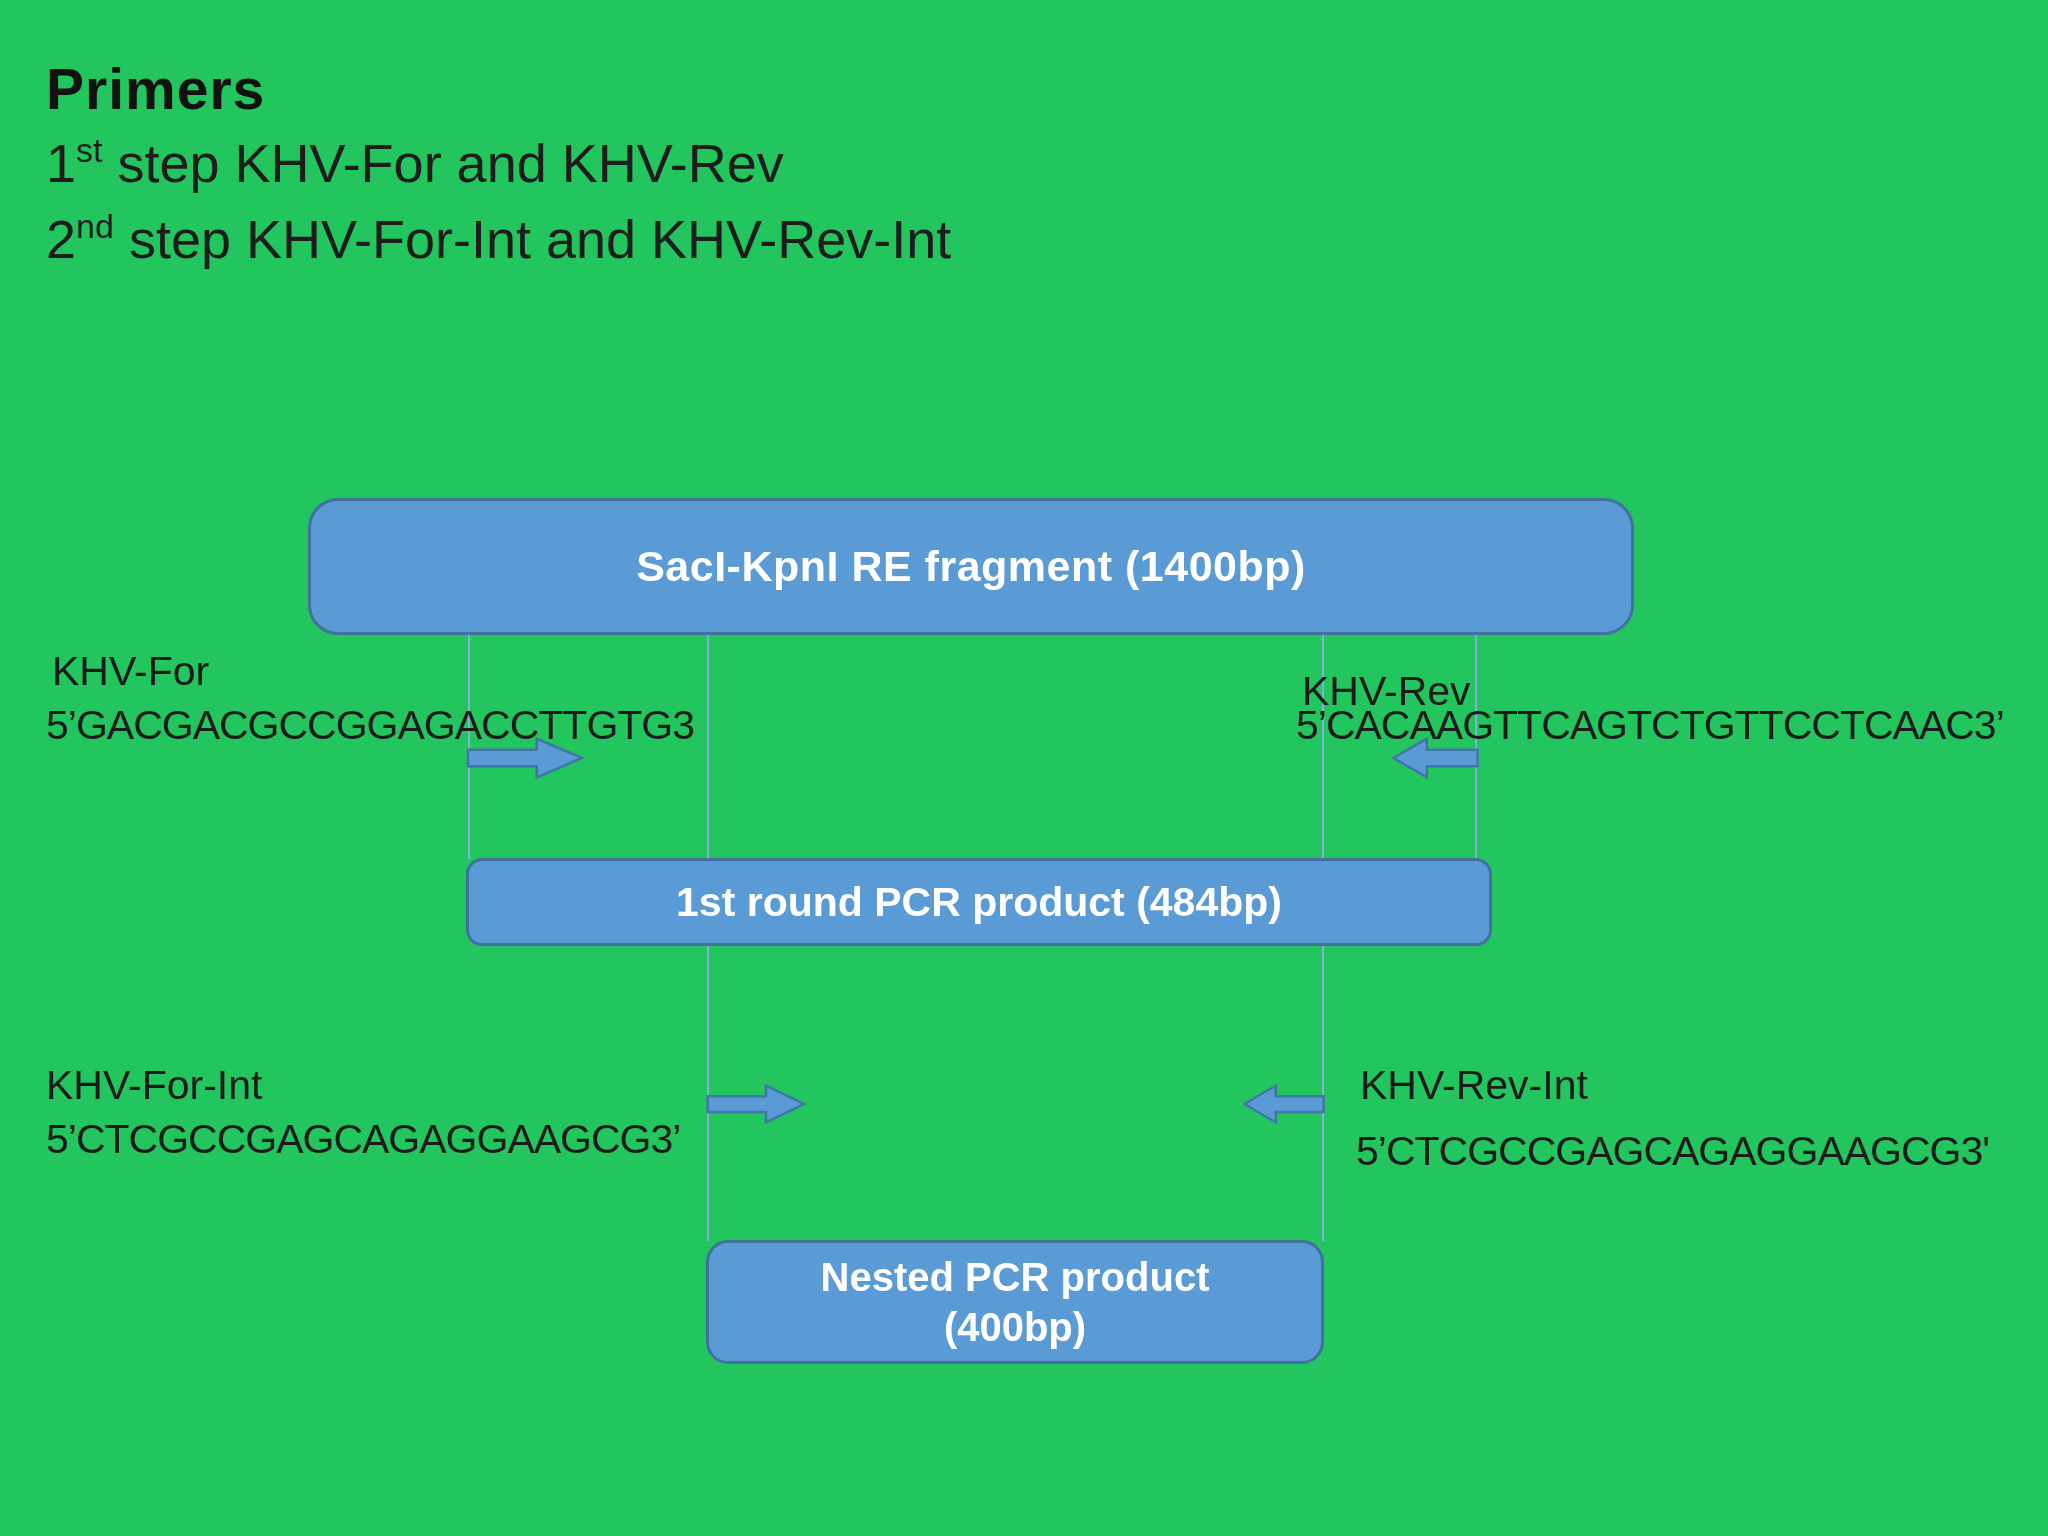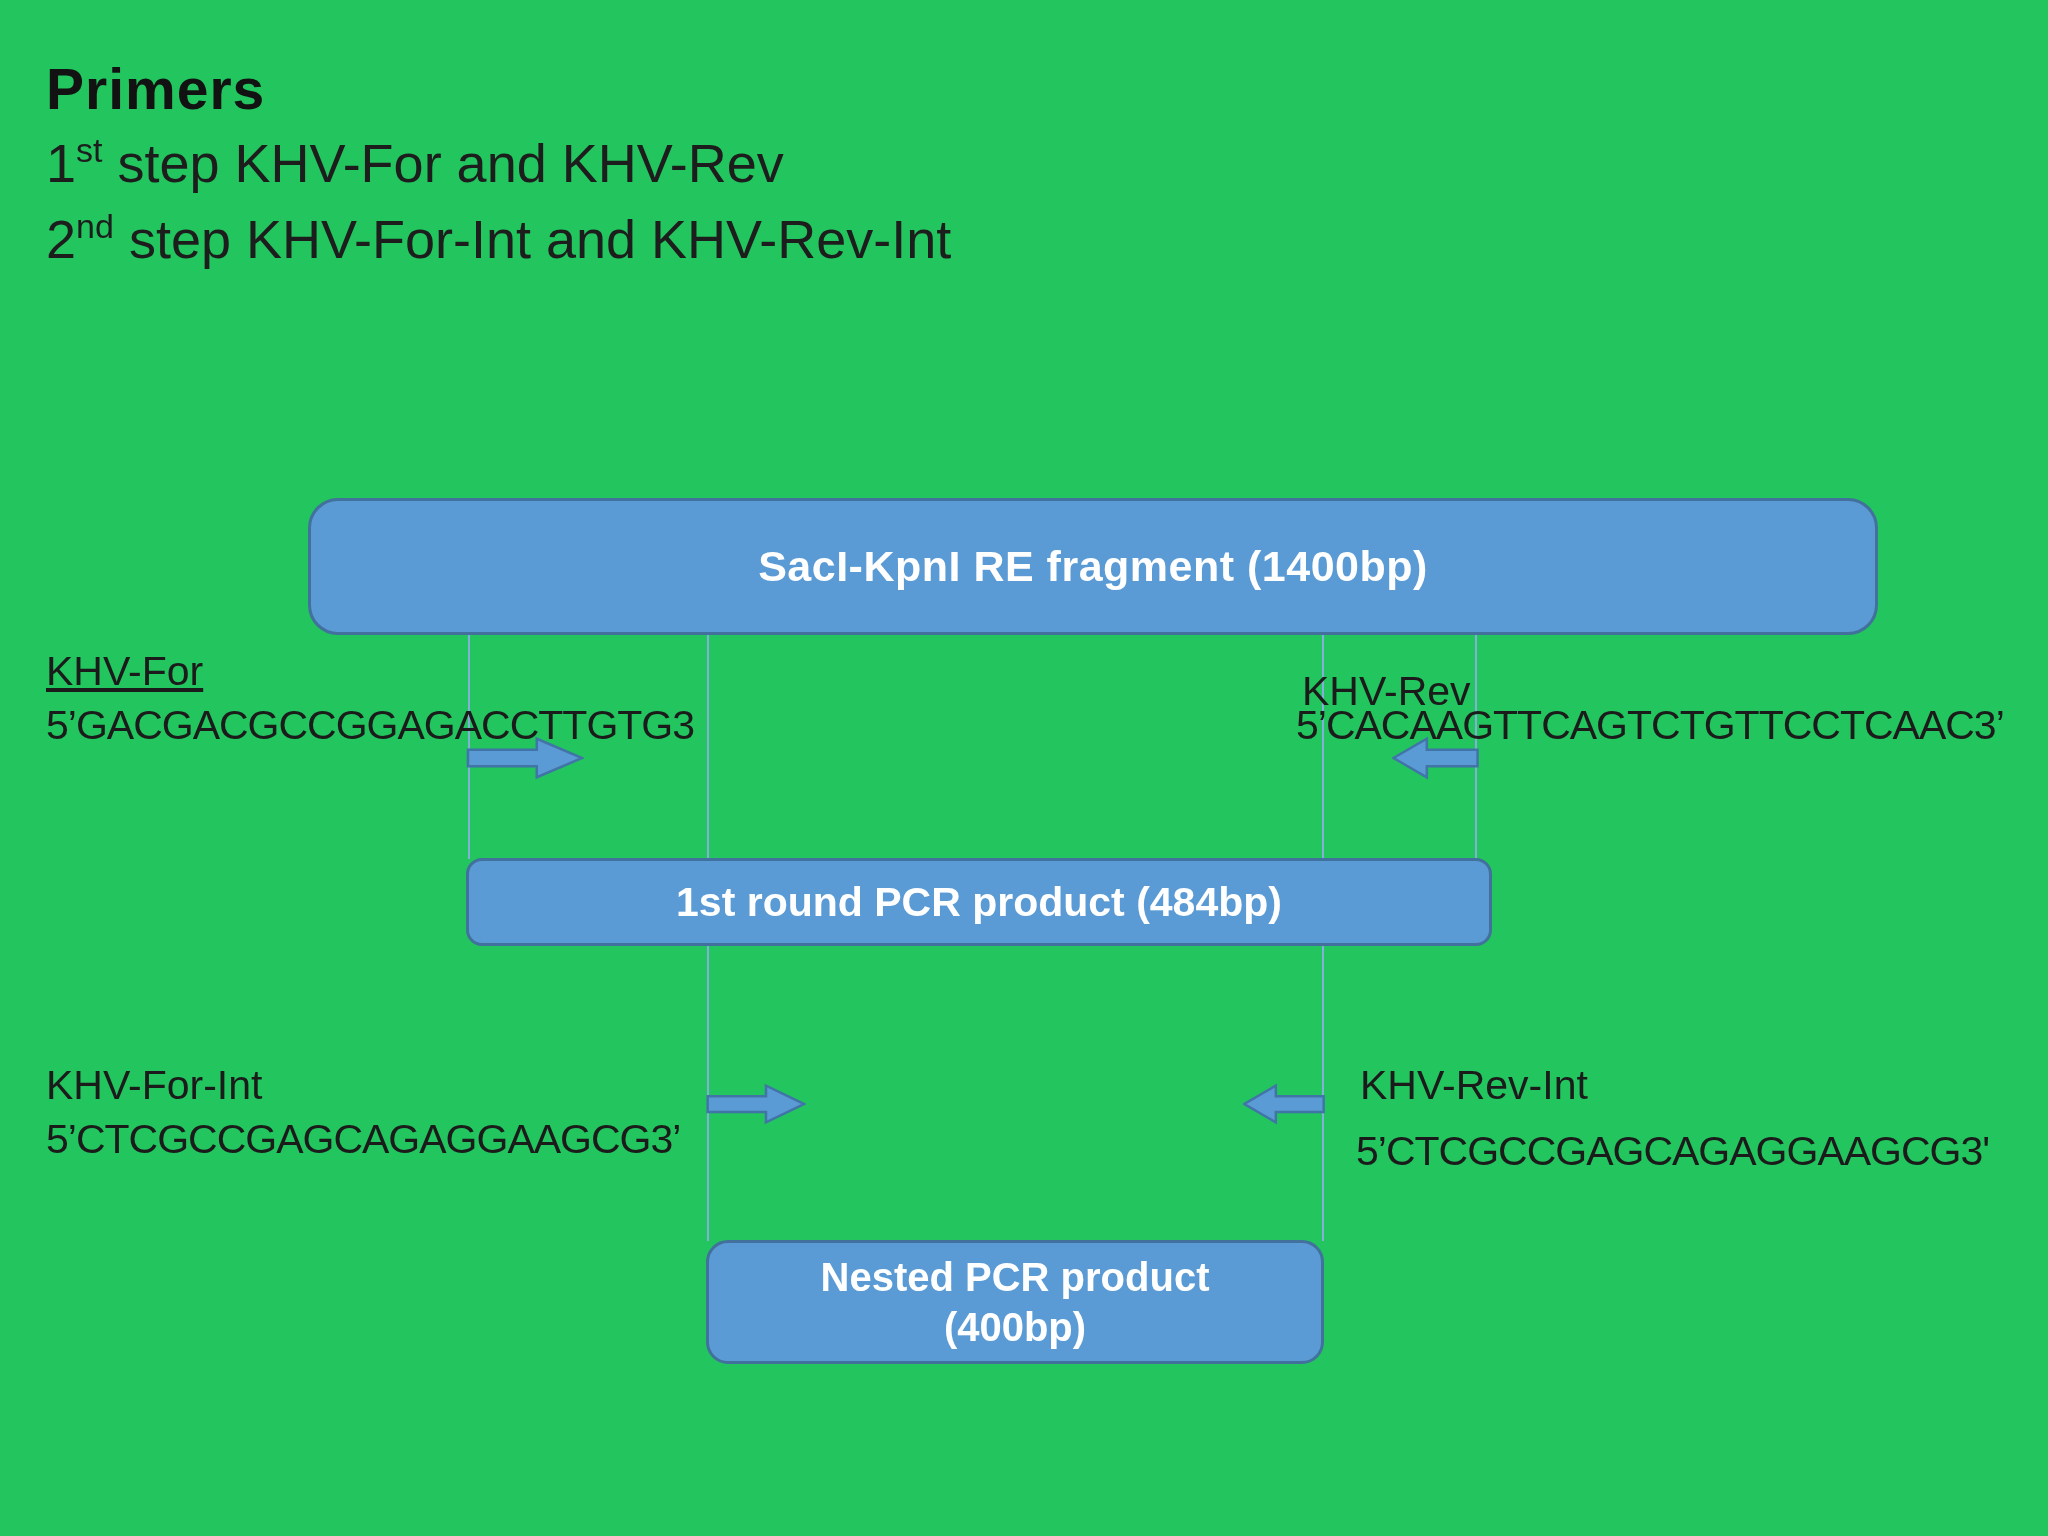--- a/index.html
+++ b/index.html
@@ -20,35 +20,35 @@
     font-size:34px;position:relative;top:-20px;margin-top:16px;
   }
   #step1{top:132px;}
   #step2{top:208px;}
   
   .box{
     position:absolute;background:#5B9BD5;border:3px solid #41719C;
     display:flex;align-items:center;justify-content:center;
     color:#ffffff;font-weight:700;text-align:center;box-sizing:border-box;
   }
-  #box-fragment{left:308px;top:498px;width:1570px;height:137px;border-radius:30px;font-size:43px;letter-spacing:0.5px;}
+  #box-fragment{left:308px;top:498px;width:1326px;height:137px;border-radius:30px;font-size:43px;letter-spacing:0.5px;}
   #box-first-round{left:466px;top:858px;width:1026px;height:88px;border-radius:16px;font-size:41px;}
   #box-nested{left:706px;top:1240px;width:618px;height:124px;border-radius:22px;font-size:40px;line-height:1.25;flex-direction:column;}
   
   .connector{position:absolute;width:2px;background:#85AFDB;}
   #conn-left-outer{left:468px;top:635px;height:224px;}
   #conn-left-inner{left:707px;top:635px;height:606px;}
   #conn-right-inner{left:1322px;top:635px;height:606px;}
   #conn-right-outer{left:1475px;top:635px;height:224px;}
   
   .box{z-index:2;} .connector{z-index:1;}
   
   .primer-name{position:absolute;font-size:41px;color:#1b1b1b;white-space:nowrap;z-index:3;}
   .primer-seq{position:absolute;font-size:41px;color:#1b1b1b;letter-spacing:-1px;white-space:nowrap;z-index:3;}
-  #khv-for-name{left:46px;top:648px;text-decoration:underline;}
+  #khv-for-name{left:52px;top:648px;}
   #khv-for-seq{left:46px;top:702px;}
   #khv-rev-name{left:1302px;top:648px;margin-top:20px;}
   #khv-rev-seq{left:1296px;top:702px;}
   #khv-for-int-name{left:46px;top:1062px;}
   #khv-for-int-seq{left:46px;top:1116px;}
   #khv-rev-int-name{left:1360px;top:1062px;}
   #khv-rev-int-seq{left:1356px;top:1116px;margin-top:12px;}
   
   .arrow{position:absolute;z-index:3;}
   .arrow svg{display:block;width:100%;height:100%;}

